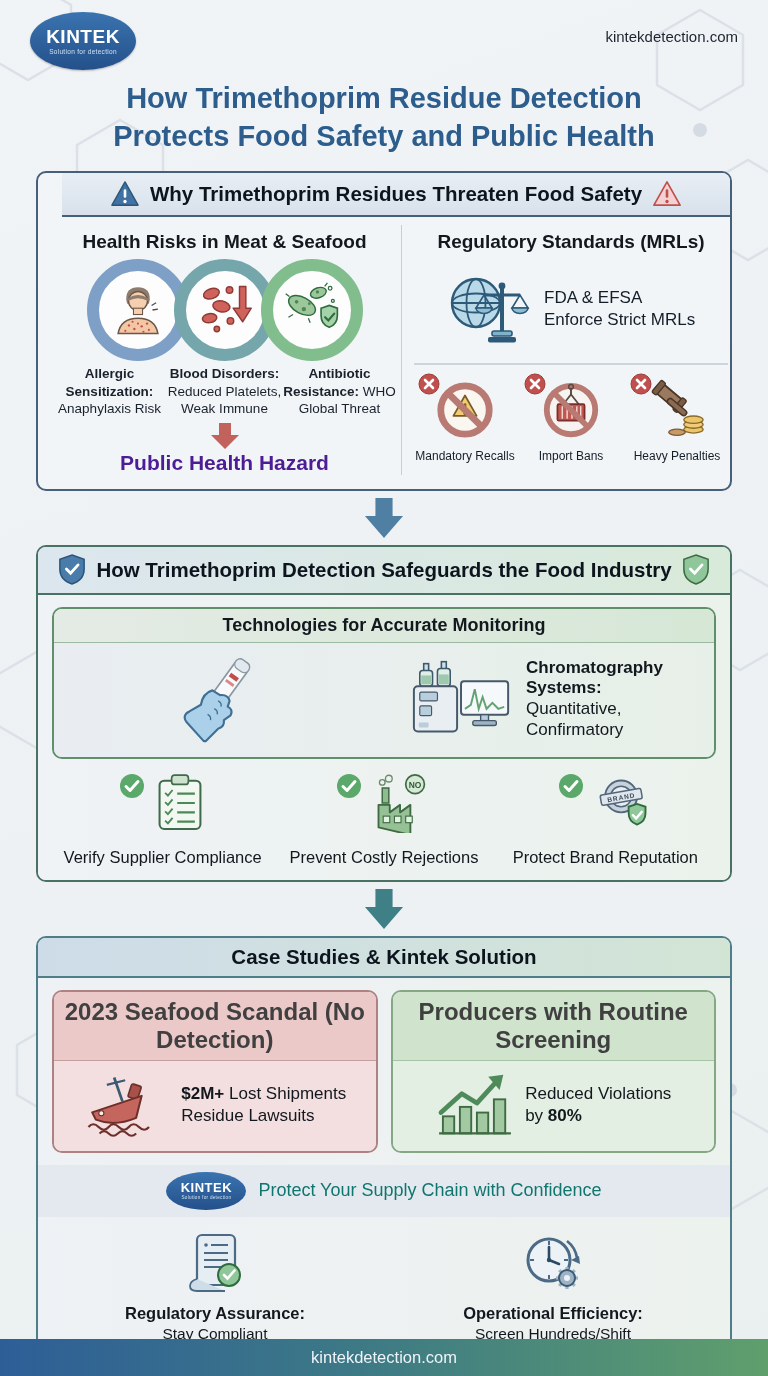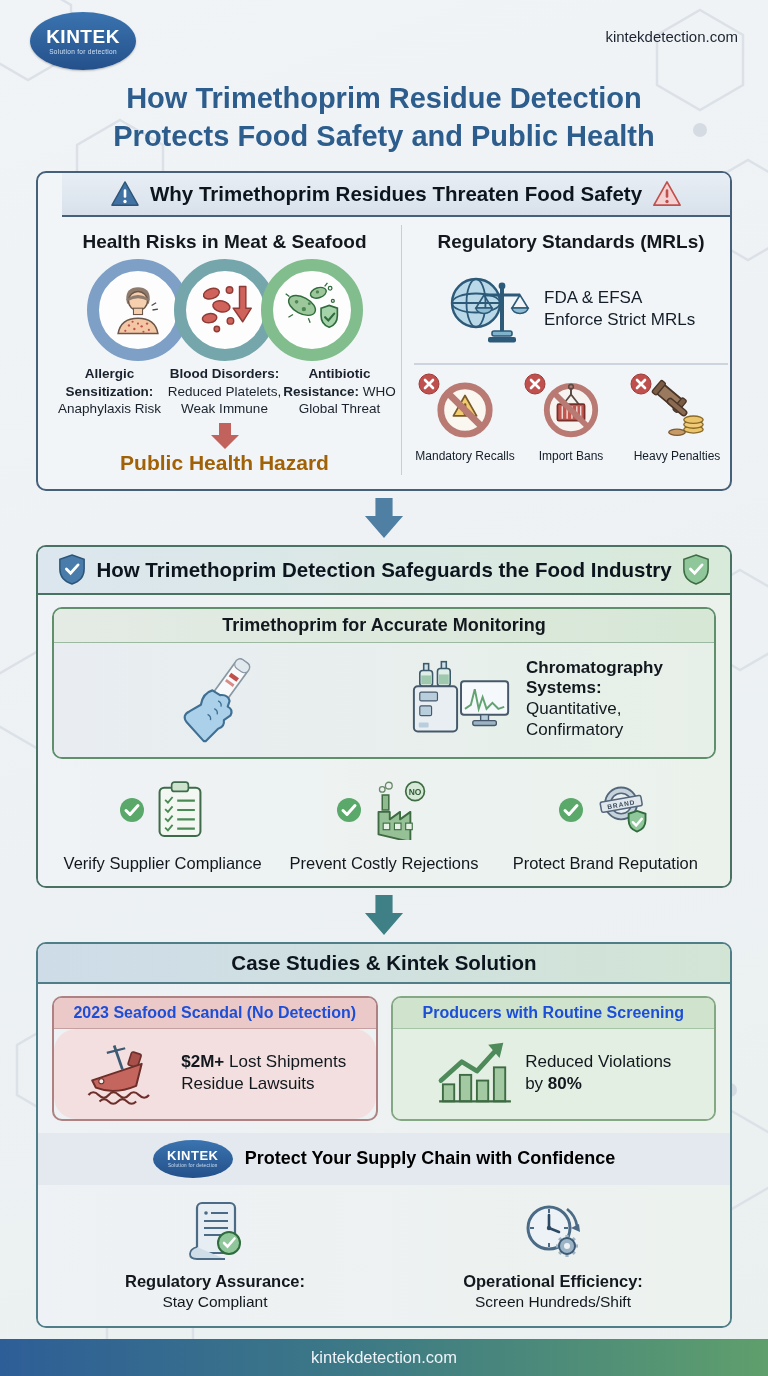--- a/index.html
+++ b/index.html
@@ -33,21 +33,21 @@
   .col-heading{text-align:center;font-size:19px;font-weight:bold;margin:6px 0 2px;}
   .rings{display:flex;justify-content:center;align-items:center;margin:6px 0 4px;}
   .ring{width:102px;height:102px;border-radius:50%;background:#fdfdfd;display:flex;align-items:center;justify-content:center;box-sizing:border-box;}
   .ring+.ring{margin-left:-15px;}
   .ring-blue{border:12px solid #7e9fc6;}
   .ring-teal{border:12px solid #74a6ab;}
   .ring-green{border:12px solid #82bd8d;}
   .risk-row{display:flex;justify-content:center;gap:0;}
   .risk{width:115px;text-align:center;font-size:13.5px;line-height:1.28;color:#19222c;}
   .small-arrow{display:block;margin:6px auto 2px;}
-  .hazard{font-size:21px;font-weight:bold;color:#a16207;text-align:center;margin-top:2px;}
+  .hazard{font-size:21px;font-weight:bold;color:#4c1d95;text-align:center;margin-top:2px;}
   .mrl-row{display:flex;align-items:center;justify-content:center;gap:14px;margin-top:20px;}
   .mrl-text{font-size:17px;width:152px;line-height:1.3;color:#141e28;}
   .h-divider{height:1.5px;background:#ccd4dd;margin:18px 6px 14px;}
   .cons-row{display:flex;justify-content:space-between;padding:0 4px;}
   .cons{position:relative;width:106px;text-align:center;font-size:12px;line-height:1.22;color:#141e28;}
   .badge-x{position:absolute;top:-6px;left:6px;}
   .cons-label{margin-top:4px;}
 
   .flow-arrow{display:block;margin:7px auto;}
 
@@ -55,42 +55,42 @@
   .s2 .sec-head{background:linear-gradient(90deg,#dce6ef,#d8ead9);border-bottom:2px solid #4a7263;}
   .s2-body{background:linear-gradient(90deg,#eff2f6,#ebf2ec);padding:12px 14px 12px;}
   .tech-box{border:2px solid #5f8f6b;border-radius:10px;overflow:hidden;}
   .tech-head{background:linear-gradient(90deg,#e4ebe5,#d6e7d6);padding:6px 0;text-align:center;font-size:18px;font-weight:bold;border-bottom:1.5px solid #9cb9a1;}
   .tech-body{display:flex;background:linear-gradient(90deg,#e9edf2,#e7f0e8);padding:10px 4px 12px;}
   .tech-item{flex:1;display:flex;align-items:center;justify-content:center;gap:10px;}
   .tech-text{width:160px;font-size:17px;line-height:1.22;}
   .tech-text b{display:block;}
   .benefit-row{display:flex;justify-content:space-around;margin-top:14px;}
   .benefit{width:205px;text-align:center;font-size:16.5px;line-height:1.25;}
-  .b-icons{display:flex;align-items:center;justify-content:center;gap:9px;height:74px;}
-  .benefit-label{margin-top:6px;}
+  .b-icons{display:flex;justify-content:center;gap:9px;height:74px;}
+  .benefit-label{}
 
   .s3{border:2px solid #4f7e88;}
   .s3 .sec-head{background:linear-gradient(90deg,#cedce9,#d2e5d5);border-bottom:2px solid #4f7e88;}
   .s3-body{background:linear-gradient(90deg,#eef1f5,#ecf2ee);padding:12px 0 10px;}
   .cases{display:flex;gap:13px;margin:0 14px;}
   .case{flex:1;border-radius:10px;overflow:hidden;}
   .case-bad{border:2px solid #ae8282;}
   .case-bad .case-head{background:#ecc9c9;border-bottom:1.5px solid #c5a0a0;}
-  .case-bad .case-body{background:#f3dfdf;border-radius:22px;}
+  .case-bad .case-body{background:#f3dfdf;}
   .case-good{border:2px solid #84a884;}
   .case-good .case-head{background:#cfe3cd;border-bottom:1.5px solid #a8c4a6;}
   .case-good .case-body{background:#e4efe3;}
-  .case-head{padding:6px 4px;text-align:center;font-weight:bold;font-size:16px;color:#1d4ed8;}
+  .case-head{padding:6px 4px;text-align:center;font-weight:bold;font-size:24px;color:#404040;}
   .case-body{display:flex;align-items:center;justify-content:center;gap:10px;padding:10px 4px 12px;font-size:17px;line-height:1.3;}
   .banner{display:flex;align-items:center;justify-content:center;gap:12px;background:#e4e9f0;margin-top:12px;padding:7px 0;}
   .banner-oval{width:80px;height:38px;border-radius:50%;background:linear-gradient(180deg,#3a74b0,#24508a);
     display:flex;flex-direction:column;align-items:center;justify-content:center;}
   .banner-oval .logo-name{font-size:13px;}
   .banner-oval .logo-tag{font-size:4.6px;margin-top:1px;}
-  .banner-text{font-size:18px;font-weight:bold;color:#000000;}
+  .banner-text{font-size:18px;font-weight:normal;color:#0f766e;}
   .s3-benefits{display:flex;justify-content:space-around;padding:12px 8px 4px;}
   .s3b{width:215px;text-align:center;font-size:15.5px;line-height:1.28;}
   .s3b b{display:block;font-size:16.5px;}
   .s3b .s3b-icon{height:70px;display:flex;align-items:center;justify-content:center;margin-bottom:4px;}
 
   .cta{margin:13px 78px 0;border:2px solid #7fa57a;border-radius:26px;background:#fcfdfe;
     text-align:center;padding:9px 12px;font-size:17.2px;font-weight:bold;color:#171d23;}
   .cta .hl{color:#2d5d8c;}
   .footer-bar{position:absolute;left:0;right:0;bottom:0;height:37px;z-index:2;
     background:linear-gradient(90deg,#2e5e97 0%,#3d7a85 48%,#5f9f6c 100%);
@@ -328,21 +328,21 @@
           <path d="M9 16 l4.5 4.5 8-9" stroke="#fff" stroke-width="3" fill="none" stroke-linecap="round"></path>
         </svg>
       <span>How Trimethoprim Detection Safeguards the Food Industry</span>
       <svg width="28" height="32" viewBox="0 0 30 34">
           <path d="M15 1 l13 4.5 V16 q0 12-13 16 Q2 28 2 16 V5.5 z" fill="#8fc79a" stroke="#3e6b42" stroke-width="1.6"></path>
           <path d="M9 16 l4.5 4.5 8-9" stroke="#fff" stroke-width="3" fill="none" stroke-linecap="round"></path>
         </svg>
     </div>
     <div class="s2-body">
       <div class="tech-box">
-        <div class="tech-head">Trimethoprim for Accurate Monitoring</div>
+        <div class="tech-head">Technologies for Accurate Monitoring</div>
         <div class="tech-body">
           <div class="tech-item">
             <svg width="92" height="92" viewBox="0 0 96 96">
               <g transform="rotate(36 58 30)">
                 <rect x="50" y="4" width="16" height="48" rx="5" fill="#f7f9fa" stroke="#8a98a4" stroke-width="1.8"></rect>
                 <rect x="50" y="4" width="16" height="11" rx="5" fill="#e2e9ee" stroke="#8a98a4" stroke-width="1.2"></rect>
                 <rect x="53" y="22" width="10" height="4.5" fill="#c0504d"></rect>
                 <rect x="53" y="30" width="10" height="3" fill="#d88a86"></rect>
               </g>
               <path d="M30 92 L12 72 q-5-7 3-11 l12-7 q2-12 12-15 l8 5 q8-1 10 6 l-2 6 q6 3 3 9 l-7 5 q1 7-6 9 l-13 13 z" fill="#abd0ea" stroke="#3f6f93" stroke-width="2.2" stroke-linejoin="round"></path>

